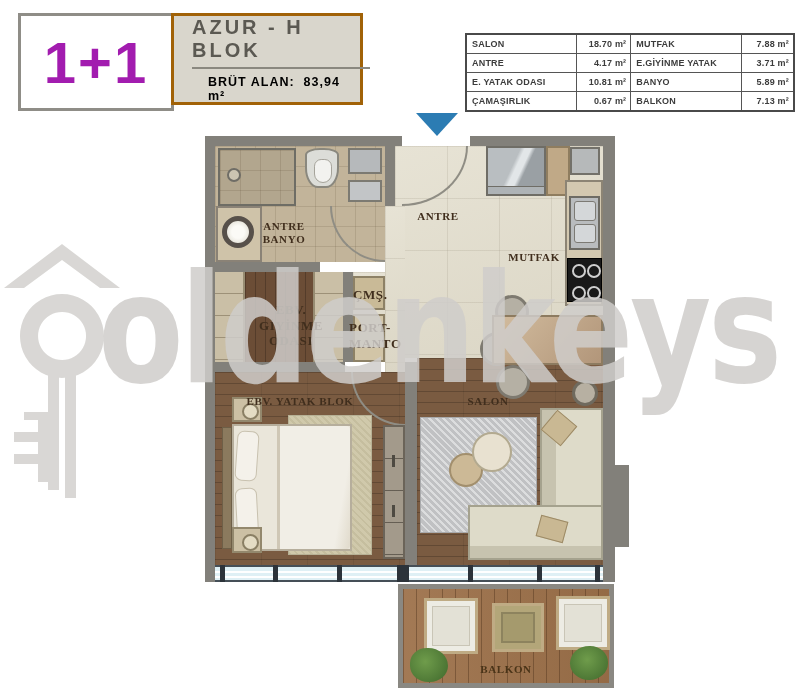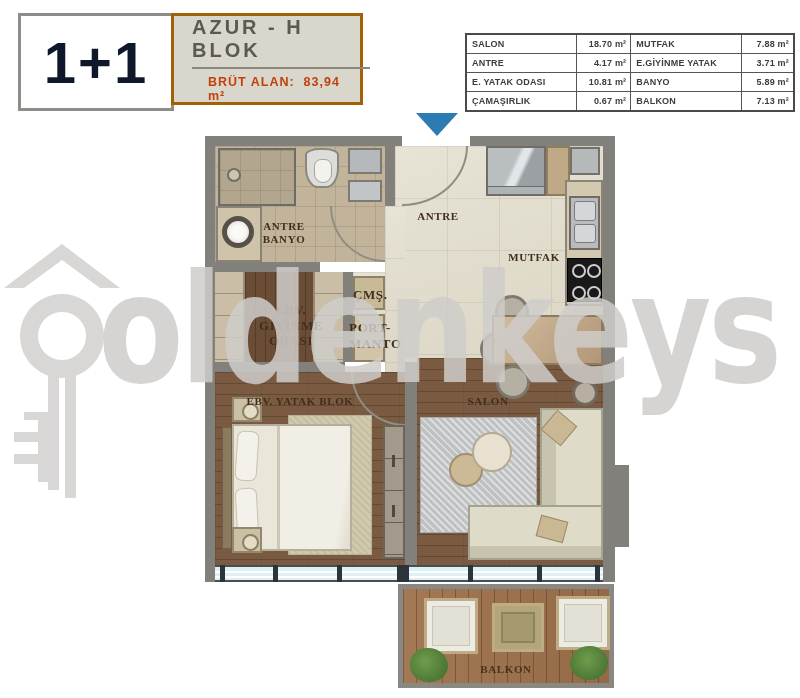--- a/index.html
+++ b/index.html
@@ -3,26 +3,26 @@
 <meta charset="utf-8">
 <style>
   html,body{margin:0;padding:0;background:#fff;}
   .sheet{position:relative;width:800px;height:698px;background:#ffffff;overflow:hidden;
          font-family:"Liberation Sans",sans-serif;}
   .abs{position:absolute;}
 
   
   .unitbox{left:18px;top:13px;width:150px;height:92px;background:#fff;border:3px solid #8f8d87;
            display:flex;align-items:center;justify-content:center;}
-  .unitbox span{font-size:58px;font-weight:bold;color:#0f172a;letter-spacing:2px;}
+  .unitbox span{font-size:58px;font-weight:bold;color:#a21caf;letter-spacing:2px;}
   .titlebox{left:171px;top:13px;width:192px;height:92px;background:#d9d6cc;border:3px solid #a16207;
             display:flex;flex-direction:column;justify-content:center;padding-left:18px;box-sizing:border-box;}
   .titlebox .t1{font-size:20px;font-weight:bold;color:#5b5952;letter-spacing:3px;
                 border-bottom:2px solid #8a887f;display:inline-block;padding-bottom:5px;width:178px;}
-  .titlebox .t2{font-size:12.5px;font-weight:bold;color:#c2410c;letter-spacing:1px;margin-top:6px;padding-left:16px;}
+  .titlebox .t2{font-size:12.5px;font-weight:bold;color:#000000;letter-spacing:1px;margin-top:6px;padding-left:16px;}
 
   
   .areatable{left:465px;top:33px;width:330px;border-collapse:collapse;background:#fff;border:2px solid #4a4a4a;}
   .areatable td{border:1px solid #555;font-size:9px;font-weight:bold;color:#3c3c3c;
                 padding:4px 5px;letter-spacing:.2px;white-space:nowrap;}
   .areatable td.val{text-align:right;padding-right:4px;}
   .c1{width:116px;} .c2{width:48px;} .c3{width:112px;} .c4{width:48px;}
 
   
   .arrow{left:416px;top:113px;width:0;height:0;border-left:21px solid transparent;

